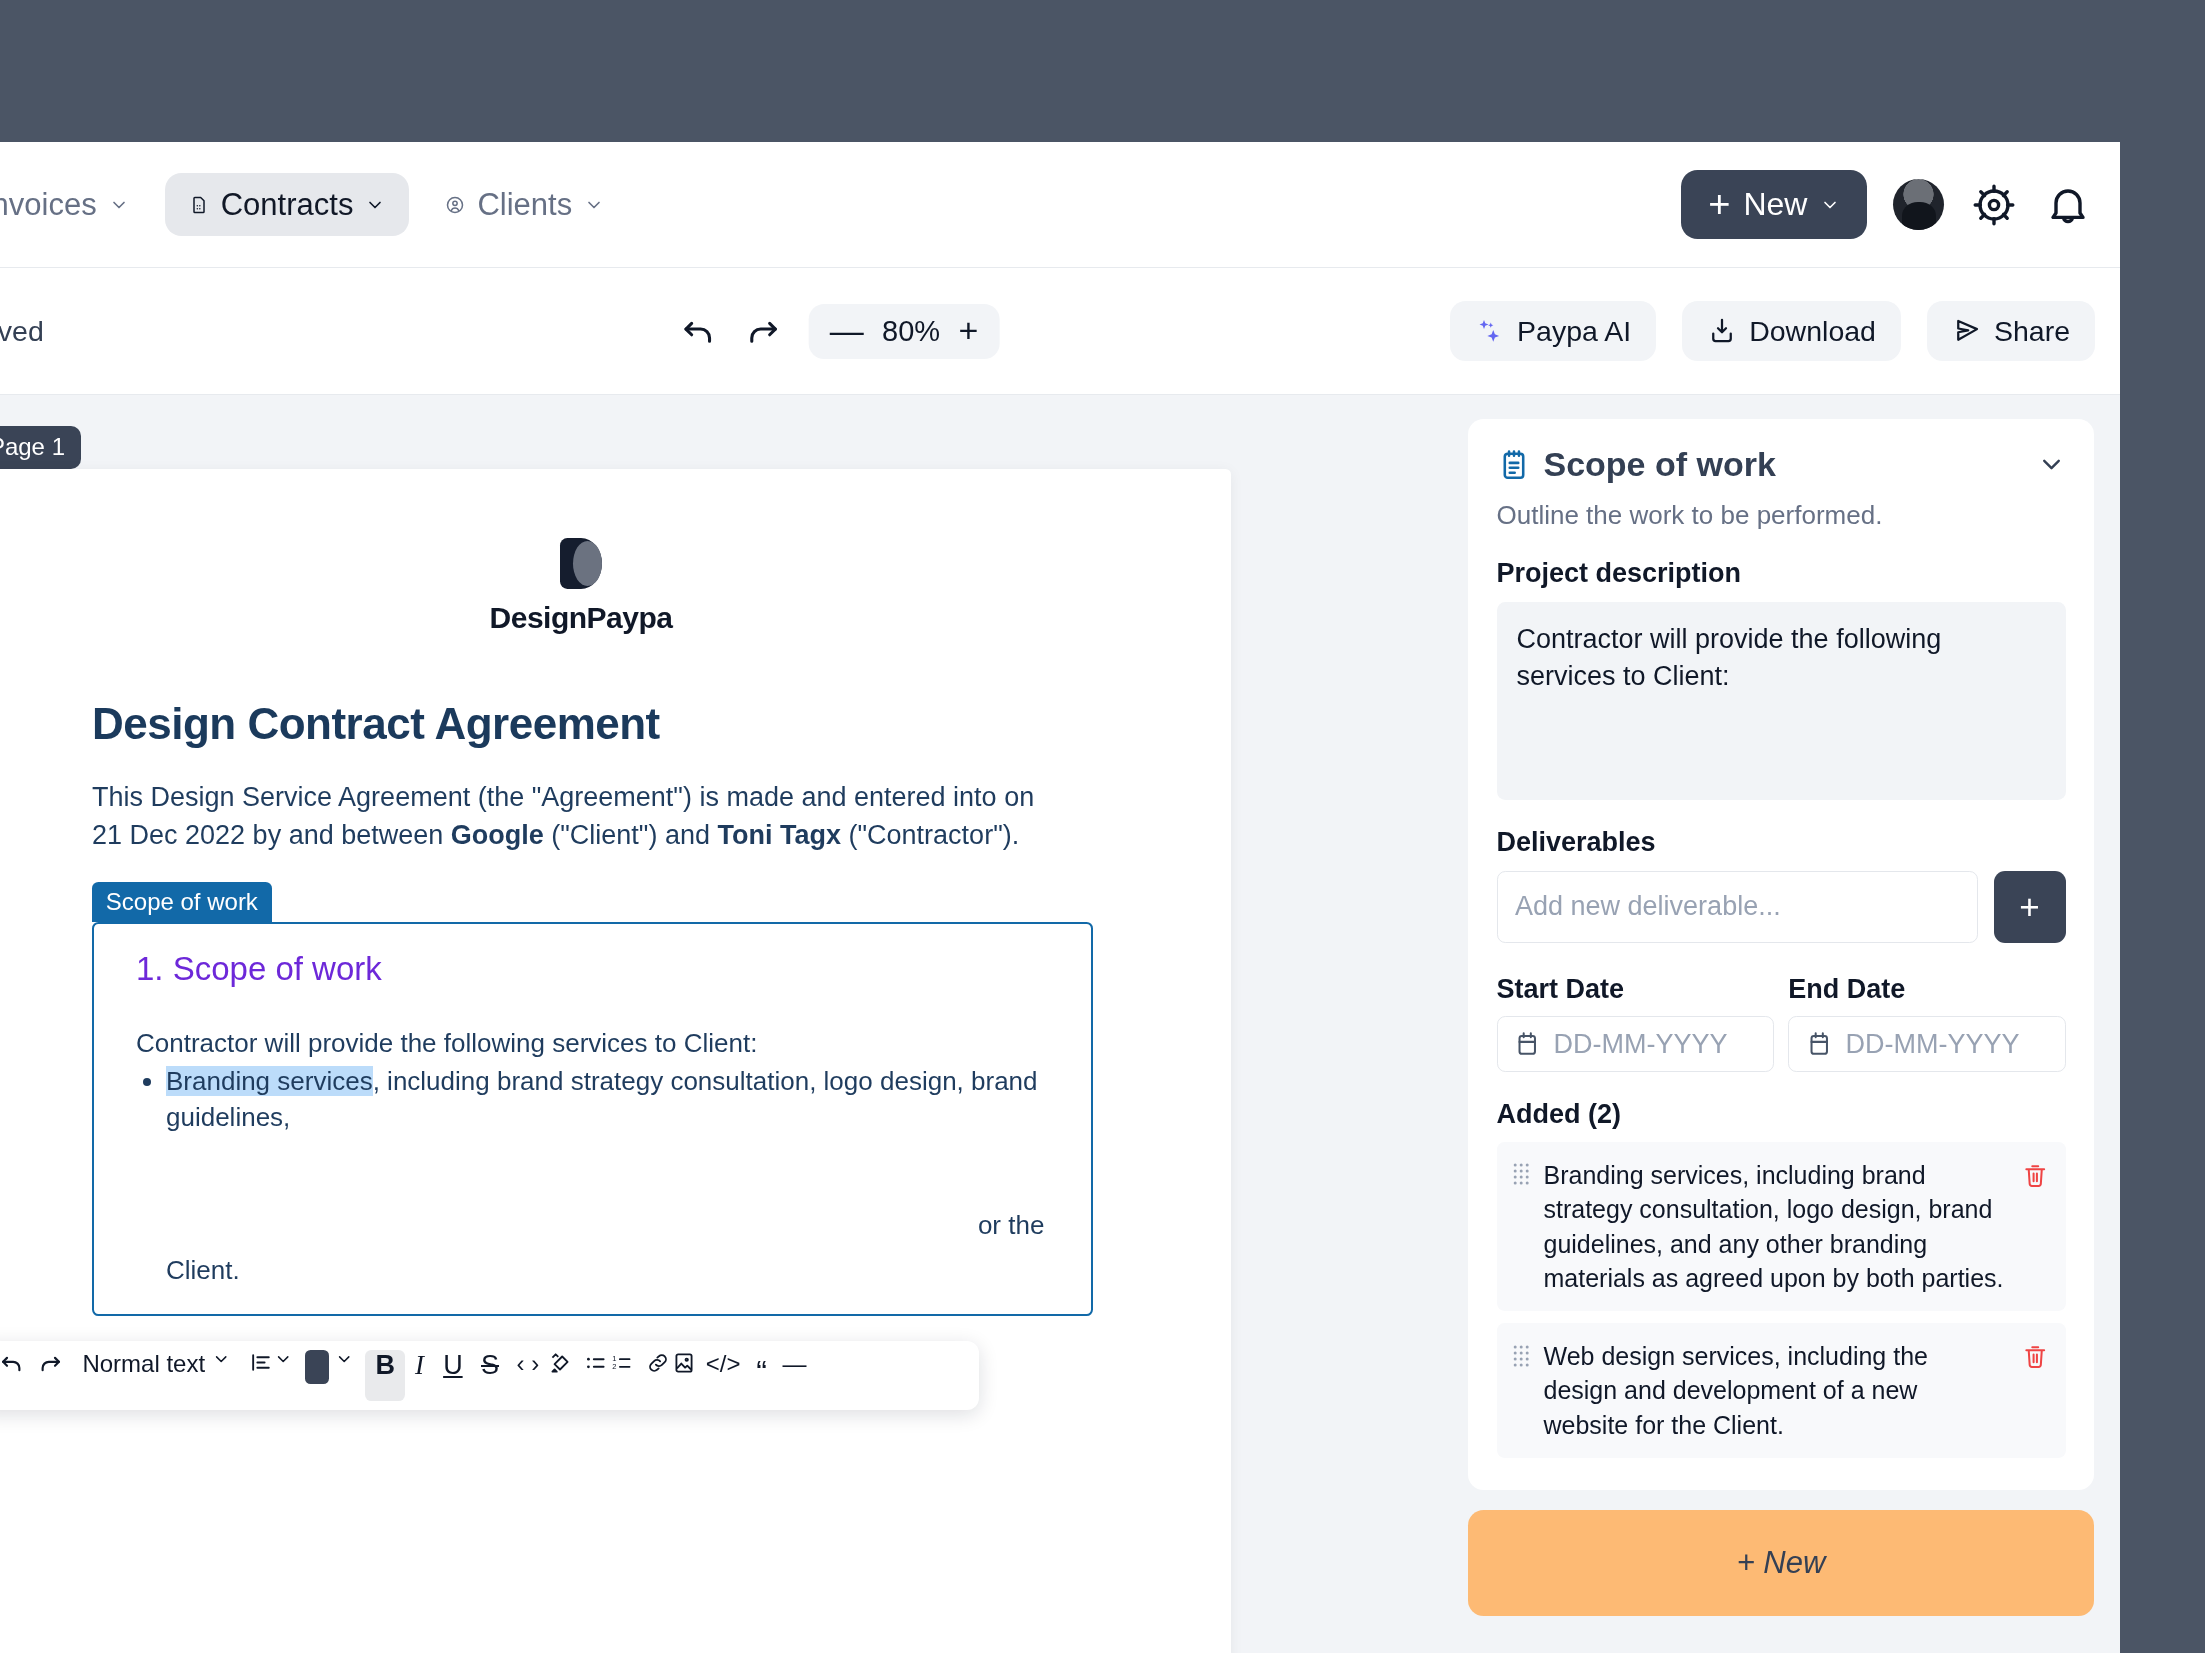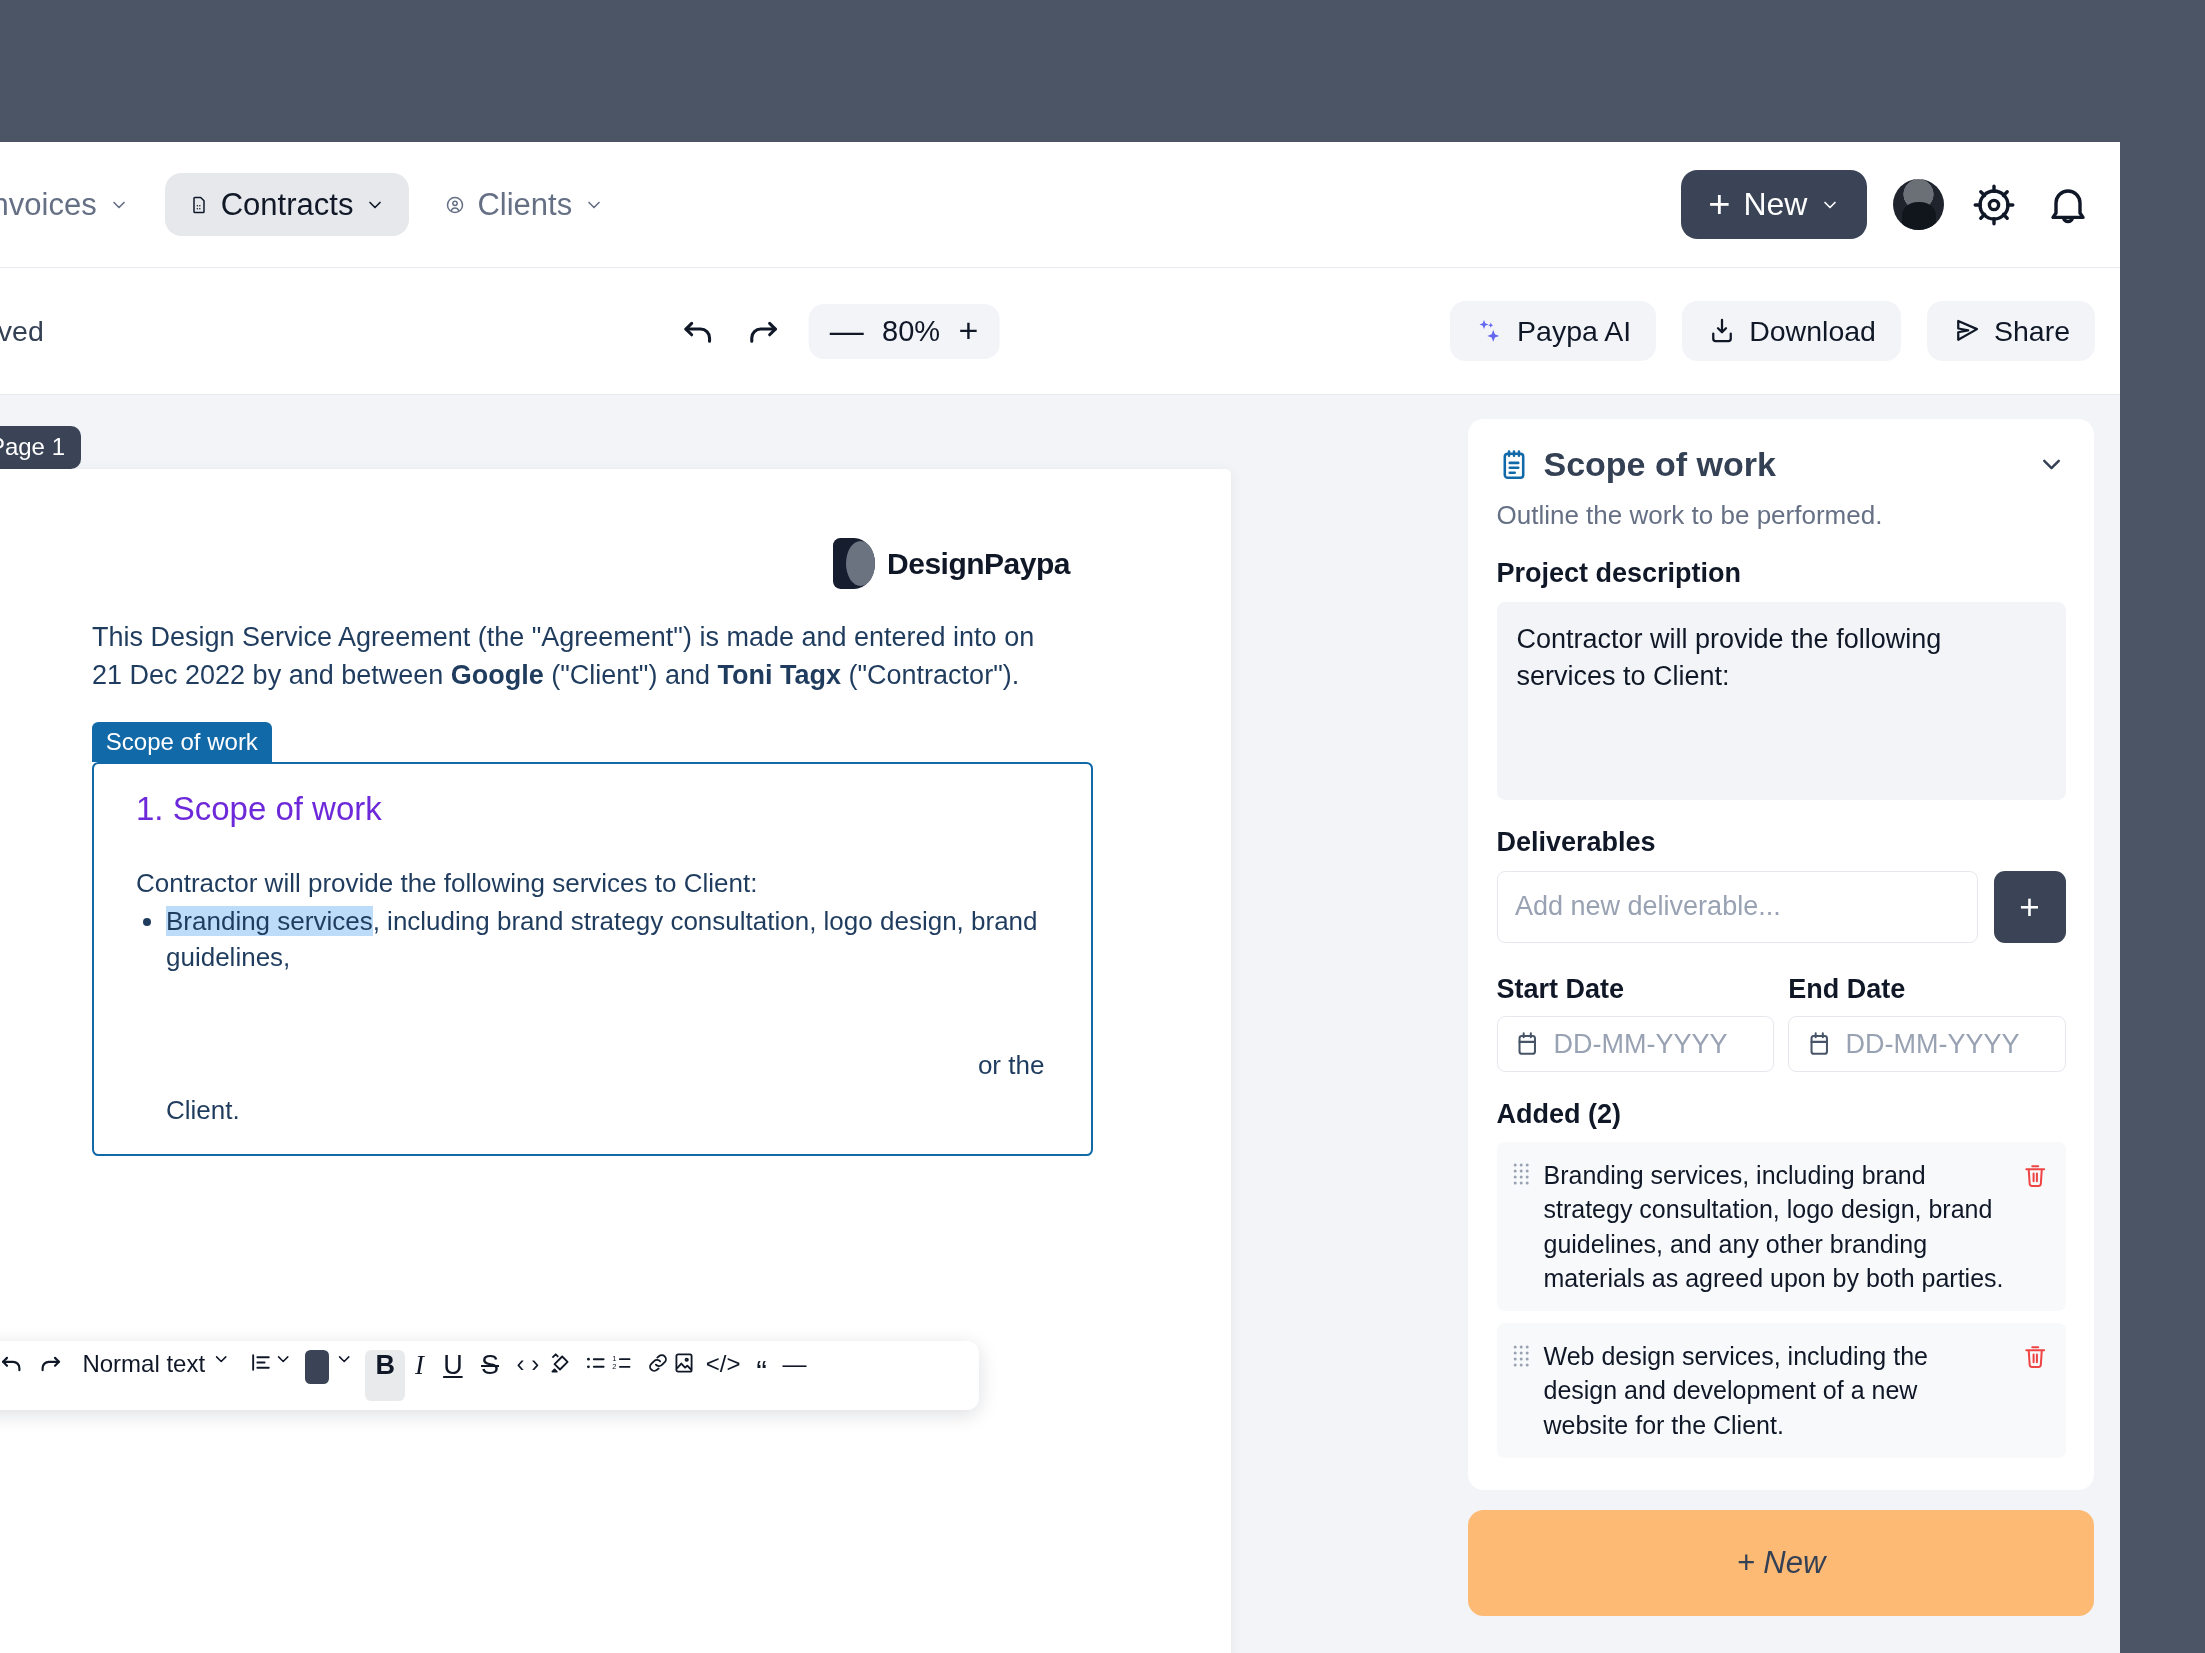--- a/index.html
+++ b/index.html
@@ -104,21 +104,21 @@
 
   #doc-page {
     position: absolute; left: -46px; top: 74px;
     width: 1277px; height: 1195px;
     background: #fff; border-radius: 5.5px;
     box-shadow: 0 2.8px 13.8px rgba(16,24,40,.06);
     padding: 69px 138px;
   }
   #brand {
     display: flex; align-items: center; gap: 12px;
-    justify-content: flex-end; margin-right: 23px;
+    justify-content: flex-end; margin-right: 23px; flex-direction: column;
   }
   #brand-mark {
     width: 42px; height: 51px; position: relative; flex: none;
   }
   #brand-mark .outer {
     position: absolute; inset: 0;
     background: #151d2e;
     border-radius: 7.4px 50% 50% 7.4px / 7.4px 50% 50% 7.4px;
   }
   #brand-mark .inner {
@@ -387,20 +387,21 @@
 
       <div id="doc-page">
         <div id="brand">
           <span id="brand-mark">
             <span class="outer"></span>
               <span class="inner"></span>
           </span>
           <span id="brand-name">DesignPaypa</span>
         </div>
 
+        <h1 id="doc-title">Design Contract Agreement</h1>
 
         <p id="doc-intro"><span>This Design Service Agreement (the "Agreement") is made and entered into on 21 Dec 2022 by and between </span><b>Google</b><span> ("Client") and </span><b>Toni Tagx</b><span> ("Contractor").</span></p>
 
         <div id="section-tag">Scope of work</div>
 
         <div id="section-box">
           <div id="section-heading">1. Scope of work</div>
           <div id="section-lead">Contractor will provide the following services to Client:</div>
           <ul id="section-list">
             <li><span class="sel">Branding services</span><span>, including brand strategy consultation, logo design, brand guidelines,</span></li>

